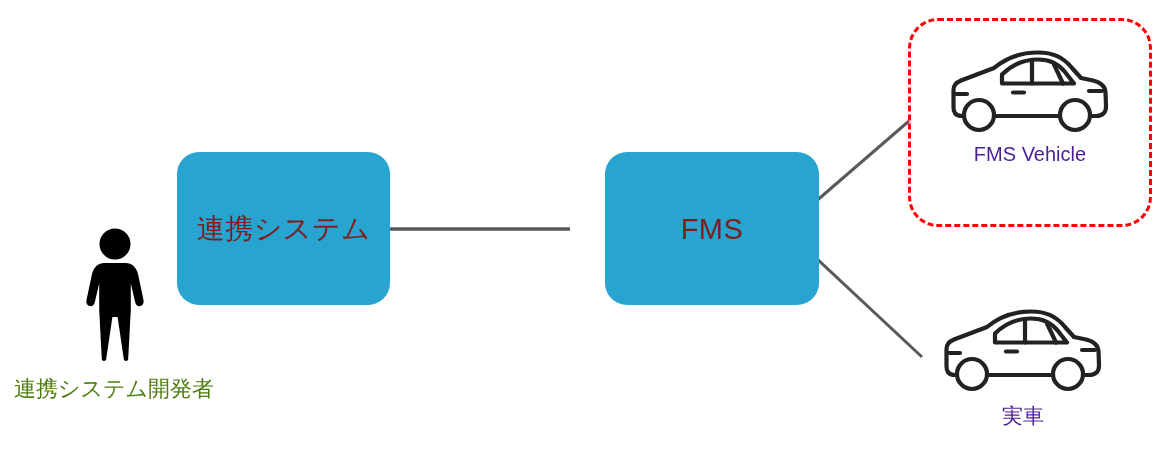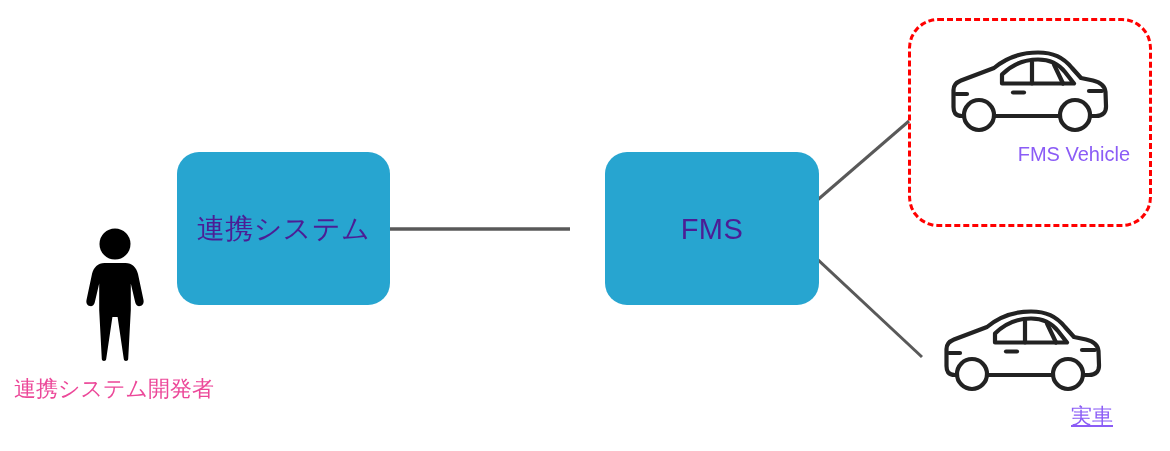--- a/index.html
+++ b/index.html
@@ -50,32 +50,32 @@
     height: 133px;
   }
   .actor-label {
     position: absolute;
     left: 0px;
     top: 148px;
     width: 250px;
     text-align: left;
     font-size: 22px;
     line-height: 26px;
-    color: #ec4899;
+    color: #4d7c0f;
     white-space: nowrap;
   }
 
   
   .node-box {
     position: absolute;
     border-radius: 22px;
     display: flex;
     align-items: center;
     justify-content: center;
-    color: #4c1d95;
+    color: #7f1d1d;
     text-align: center;
   }
   .node-box .node-label {
     font-size: 28px;
     line-height: 34px;
     letter-spacing: 0.5px;
     white-space: nowrap;
   }
   #box-renkei {
     left: 177px;
@@ -108,43 +108,42 @@
 
   
   .vehicle {
     position: absolute;
   }
   .vehicle .car-icon {
     display: block;
     margin: 0 auto;
   }
   .vehicle .vehicle-label {
-    text-align: right;
+    text-align: center;
     font-size: 20px;
     line-height: 25px;
-    color: #8b5cf6;
+    color: #4c1d95;
     margin-top: 4px;
   }
   #vehicle-sim {
     left: 930px;
     top: 44px;
     width: 200px;
   }
   #vehicle-sim .vehicle-label {
     margin-top: 6px;
   }
   #vehicle-real {
     left: 933px;
     top: 303px;
     width: 180px;
   }
   #vehicle-real .vehicle-label {
     font-size: 21px;
     margin-top: 8px;
-    text-decoration: underline;
   }
 </style>
 </head>
 <body>
 
 <div id="canvas">
 
   <svg id="connectors" viewBox="0 0 1170 451">
     <line x1="390" y1="229" x2="570" y2="229" stroke="#595959" stroke-width="3.5" stroke-linecap="butt"></line>
     <line x1="785" y1="228" x2="909" y2="121" stroke="#595959" stroke-width="3" stroke-linecap="butt"></line>

